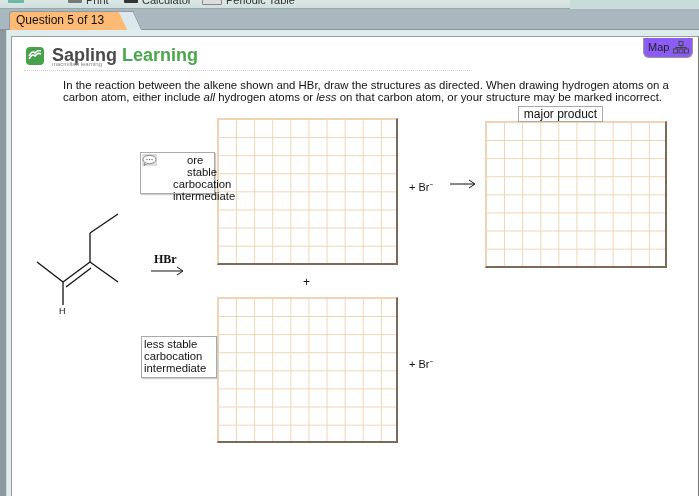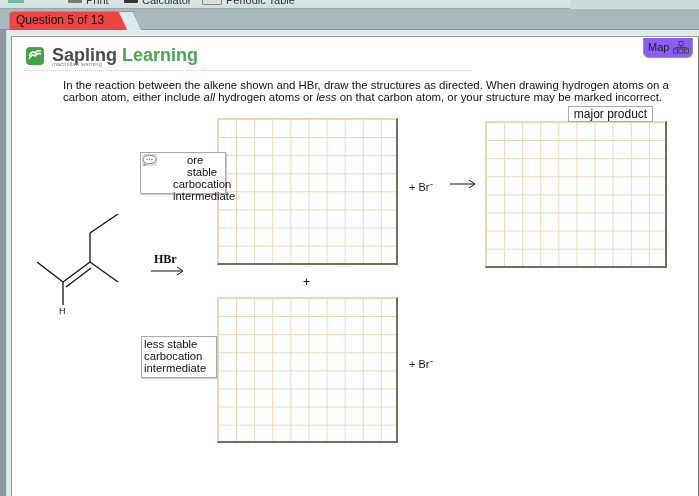--- a/index.html
+++ b/index.html
@@ -1,21 +1,21 @@
 <!DOCTYPE html>
 <html><head>
 <meta charset="utf-8">
 <style>
   html, body { margin:0; padding:0; }
   body { width:699px; height:496px; overflow:hidden; background:#c9dcdc; font-family:"Liberation Sans", sans-serif; position:relative; }
   #toolbar { position:absolute; left:0; top:0; width:570px; height:8px; background:linear-gradient(#dbe8e6,#cfe0de); border-bottom:1px solid #9aa6aa; overflow:hidden; }
   #toolbar .tb-item { position:absolute; top:-6px; font-size:11px; color:#333; white-space:nowrap; }
   #toolbar .tb-icon { display:inline-block; width:14px; height:9px; vertical-align:top; margin-right:4px; background:#777; border-radius:1px; }
   #tabbar { position:absolute; left:0; top:9px; width:699px; height:20px; background:#a9b7be; border-bottom:1px solid #86929a; }
-  #tab { position:absolute; left:9px; top:2px; height:18px; padding:0 26px 0 6px; background:#ef4444; border:1px solid #8d9aa2; border-bottom:none; border-radius:4px 4px 0 0; font-size:12px; color:#111; line-height:17px; }
+  #tab { position:absolute; left:9px; top:2px; height:18px; padding:0 26px 0 6px; background:#fdba74; border:1px solid #8d9aa2; border-bottom:none; border-radius:4px 4px 0 0; font-size:12px; color:#111; line-height:17px; }
   #tab:after { content:""; position:absolute; right:-8px; top:-1px; width:14px; height:19px; background:#dbe9ec; border-right:1px solid #8d9aa2; transform:skewX(25deg); border-top:1px solid #8d9aa2; }
   #leftedge { position:absolute; left:0; top:30px; width:6px; height:466px; background:#8c979e; }
   #panel { position:absolute; left:7px; top:30px; width:692px; height:466px; background:#dfecee; }
   #content { position:absolute; left:11px; top:36px; width:686px; height:460px; background:#fff; border:1px solid #9c9c9c; border-right:2px solid #777; }
   #logo { position:absolute; left:26px; top:47px; width:18px; height:18px; background:#45a24a; border-radius:4px; }
   #logo svg { position:absolute; left:2px; top:3px; }
   #brand { position:absolute; left:52px; top:45px; font-size:18px; font-weight:bold; color:#4a4a4a; white-space:nowrap; }
   #brand .g { color:#49a84b; }
   #brand-sub { position:absolute; left:52px; top:61px; font-size:6px; color:#888; }
   #brand-rule { position:absolute; left:24px; top:70px; width:448px; border-top:1px dotted #cfcfcf; }
@@ -81,21 +81,21 @@
   </g>
 </svg>
 <div class="txt" style="left:59px;top:306px;font-size:9px;">H</div>
 
 <div class="txt" style="left:154px;top:252px;font-family:'Liberation Serif',serif;font-weight:bold;font-size:12px;">HBr</div>
 <svg style="position:absolute;left:151px;top:266px;" width="34" height="10">
     <path d="M0 5 H31 M26 1 L32 5 L26 9" stroke="#111" stroke-width="1" fill="none"></path>
   </svg>
 
 <div class="grid" style="left:217px;top:118px;width:181px;height:147px;"></div>
-<div class="glabel" style="left:140px;top:152px;width:86px;height:42px;padding-left:32px;">
+<div class="glabel" style="left:140px;top:152px;width:75px;height:42px;padding-left:32px;">
   <div style="padding-left:14px;">ore stable</div>
   <div>carbocation</div>
   <div>intermediate</div>
 </div>
 <svg id="chat-icon" viewBox="0 0 15 12">
     <rect x="0" y="0" width="15" height="12" fill="#ddd"></rect>
     <ellipse cx="7.5" cy="5.5" rx="6.5" ry="4.2" fill="#fff" stroke="#888"></ellipse>
     <path d="M3 9 L2 11.5 L6 9.3" fill="#fff" stroke="#888"></path>
     <circle cx="5" cy="5.5" r="0.7" fill="#666"></circle>
     <circle cx="7.5" cy="5.5" r="0.7" fill="#666"></circle>
@@ -111,13 +111,13 @@
 
 <div class="grid" style="left:217px;top:297px;width:181px;height:146px;"></div>
 <div class="glabel" style="left:141px;top:336px;width:76px;height:42px;">
   <div>less stable</div>
   <div>carbocation</div>
   <div>intermediate</div>
 </div>
 <div class="txt" style="left:409px;top:356px;">+ Br⁻</div>
 
 <div class="grid" style="left:485px;top:121px;width:182px;height:147px;"></div>
-<div class="glabel" style="left:568px;top:106px;width:85px;height:16px;font-size:12px;line-height:13px;text-align:center;box-shadow:none;">major product</div>
+<div class="glabel" style="left:518px;top:106px;width:85px;height:16px;font-size:12px;line-height:13px;text-align:center;box-shadow:none;">major product</div>
 
 </body></html>

